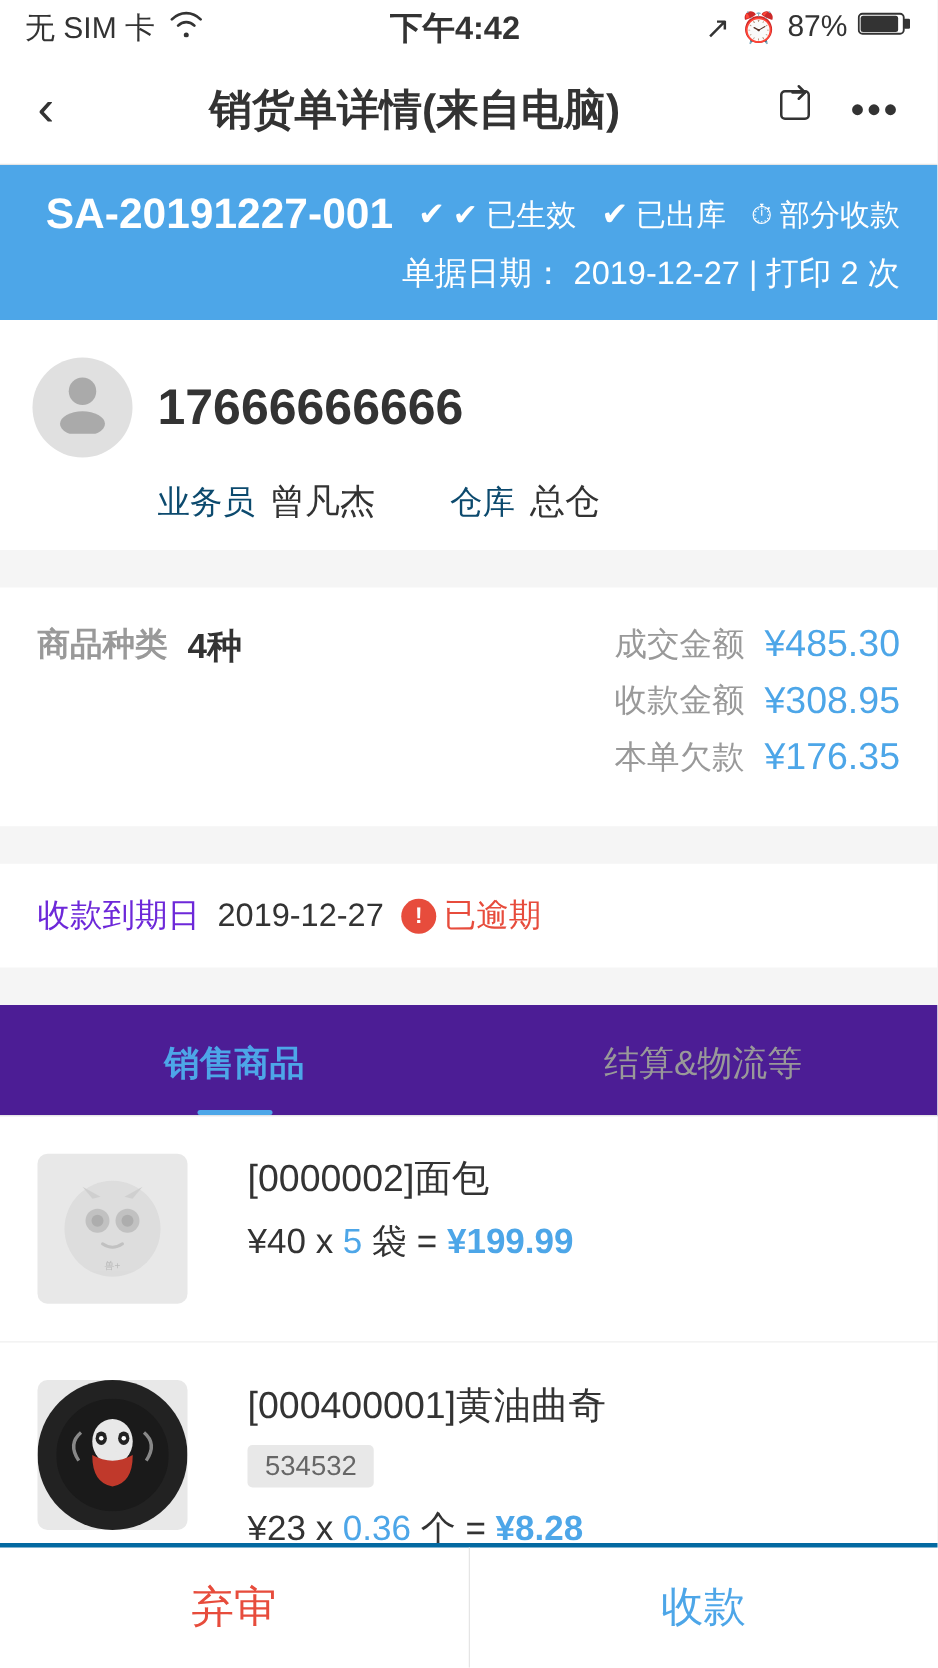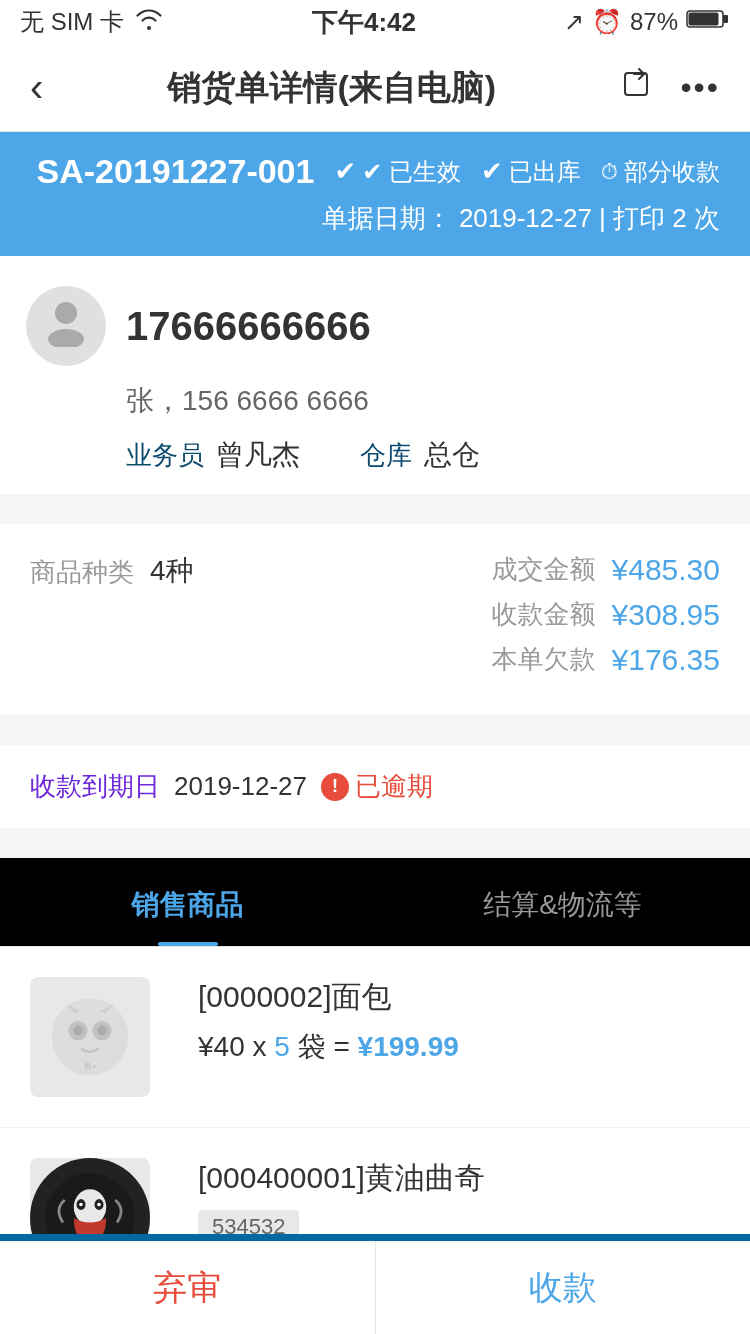--- a/index.html
+++ b/index.html
@@ -135,23 +135,24 @@
     .stats-section {
       background: #fff;
       padding: 28px 30px;
       margin-bottom: 10px;
       display: flex;
       align-items: flex-start;
       justify-content: space-between;
     }
     .stats-left .stats-row {
       display: flex;
-      align-items: flex-end;
+      align-items: flex-start;
       gap: 16px;
       margin-bottom: 6px;
+      font-weight: bold;
     }
     .stats-label { font-size: 26px; color: #999; }
     .stats-value { font-size: 28px; color: #333; }
     .stats-right {
       text-align: right;
     }
     .stats-line {
       display: flex;
       align-items: center;
       justify-content: flex-end;
@@ -187,21 +188,21 @@
       align-items: center;
       justify-content: center;
       font-size: 18px;
       color: #fff;
       font-weight: 700;
     }
     .overdue-text { font-size: 26px; color: #e74c3c; }
 
     
     .tabs-section {
-      background: #000000;
+      background: #4c1d95;
       margin-bottom: 0;
     }
     .tabs-row {
       display: flex;
       border-bottom: 1px solid #e5e5e5;
     }
     .tab-item {
       flex: 1;
       text-align: center;
       padding: 28px 0 22px;
@@ -271,21 +272,21 @@
     .price-total { color: #4da6e8; font-weight: 600; }
 
     
     .bottom-bar {
       position: fixed;
       bottom: 0;
       left: 0;
       width: 750px;
       height: 100px;
       background: #fff;
-      border-top: 7px solid #0369a1;
+      border-top: 4px solid #0369a1;
       display: flex;
     }
     .bottom-btn {
       flex: 1;
       display: flex;
       align-items: center;
       justify-content: center;
       font-size: 34px;
       cursor: pointer;
     }
@@ -385,21 +386,20 @@
     <div class="avatar">
       <span class="avatar-icon">
         <svg width="54" height="54" viewBox="0 0 54 54" fill="none">
           <circle cx="27" cy="20" r="11" fill="#aaa"></circle>
           <ellipse cx="27" cy="46" rx="18" ry="10" fill="#aaa"></ellipse>
         </svg>
       </span>
     </div>
     <span class="customer-name">17666666666</span>
   </div>
-  <div class="customer-sub">张，156 6666 6666</div>
   <div class="customer-meta">
     <div class="meta-item">
       <span class="meta-label">业务员</span>
       <span class="meta-value">曾凡杰</span>
     </div>
     <div class="meta-item">
       <span class="meta-label">仓库</span>
       <span class="meta-value">总仓</span>
     </div>
   </div>

